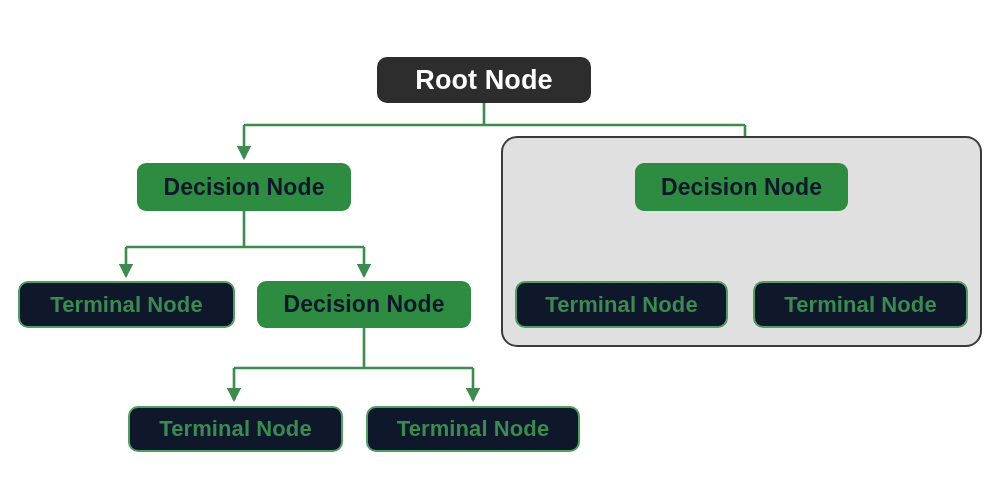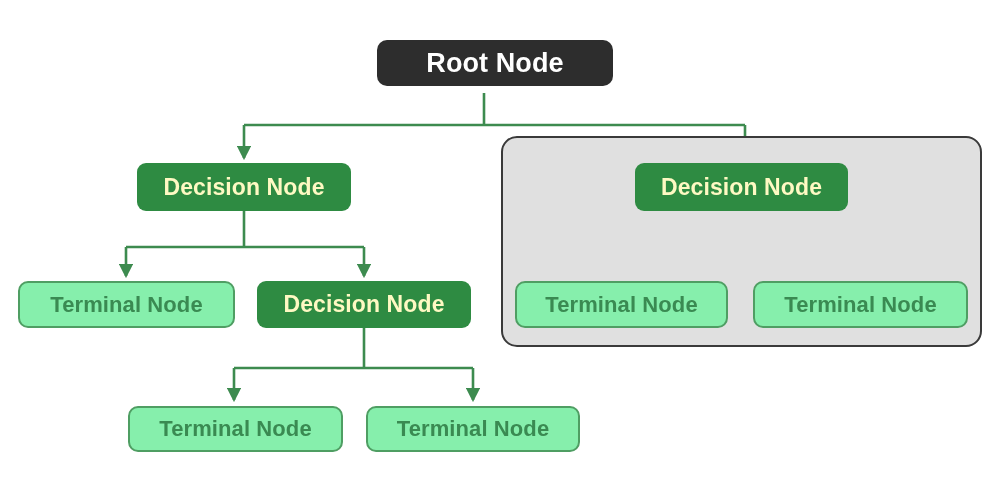--- a/index.html
+++ b/index.html
@@ -36,26 +36,26 @@
   }
   .node-root {
     background: #2d2d2d;
     color: #ffffff;
     font-weight: bold;
     font-size: 27px;
     border-radius: 10px;
   }
   .node-decision {
     background: #2e8b42;
-    color: #fef9c3;
+    color: #0f172a;
     font-weight: bold;
     font-size: 23px;
   }
   .node-terminal {
-    background: #86efac;
+    background: #0f172a;
     color: #3a8a52;
     border: 2px solid #4f9e63;
     font-weight: bold;
     font-size: 22px;
     border-radius: 10px;
   }
   .subtree-box {
     position: absolute;
     box-sizing: border-box;
     background: #e0e0e0;
@@ -104,21 +104,21 @@
 
       <path d="M 741 211 L 741 247"></path>
       <path d="M 621 247 L 861 247"></path>
       <path d="M 621 247 L 621 276" marker-end="url(#arrow)"></path>
       <path d="M 861 247 L 861 276" marker-end="url(#arrow)"></path>
     </g>
   </svg>
 
   <div class="subtree-box" style="left:501px; top:136px; width:481px; height:211px;"></div>
 
-  <div class="node node-root" style="left:377px; top:40px; width:236px; height:46px;">Root Node</div>
+  <div class="node node-root" style="left:377px; top:57px; width:214px; height:46px;">Root Node</div>
 
   <div class="node node-decision" style="left:137px; top:163px; width:214px; height:48px;">Decision Node</div>
   <div class="node node-decision" style="left:635px; top:163px; width:213px; height:48px;">Decision Node</div>
 
   <div class="node node-terminal" style="left:18px; top:281px; width:217px; height:47px;">Terminal Node</div>
   <div class="node node-decision" style="left:257px; top:281px; width:214px; height:47px;">Decision Node</div>
 
   <div class="node node-terminal" style="left:515px; top:281px; width:213px; height:47px;">Terminal Node</div>
   <div class="node node-terminal" style="left:753px; top:281px; width:215px; height:47px;">Terminal Node</div>
 

